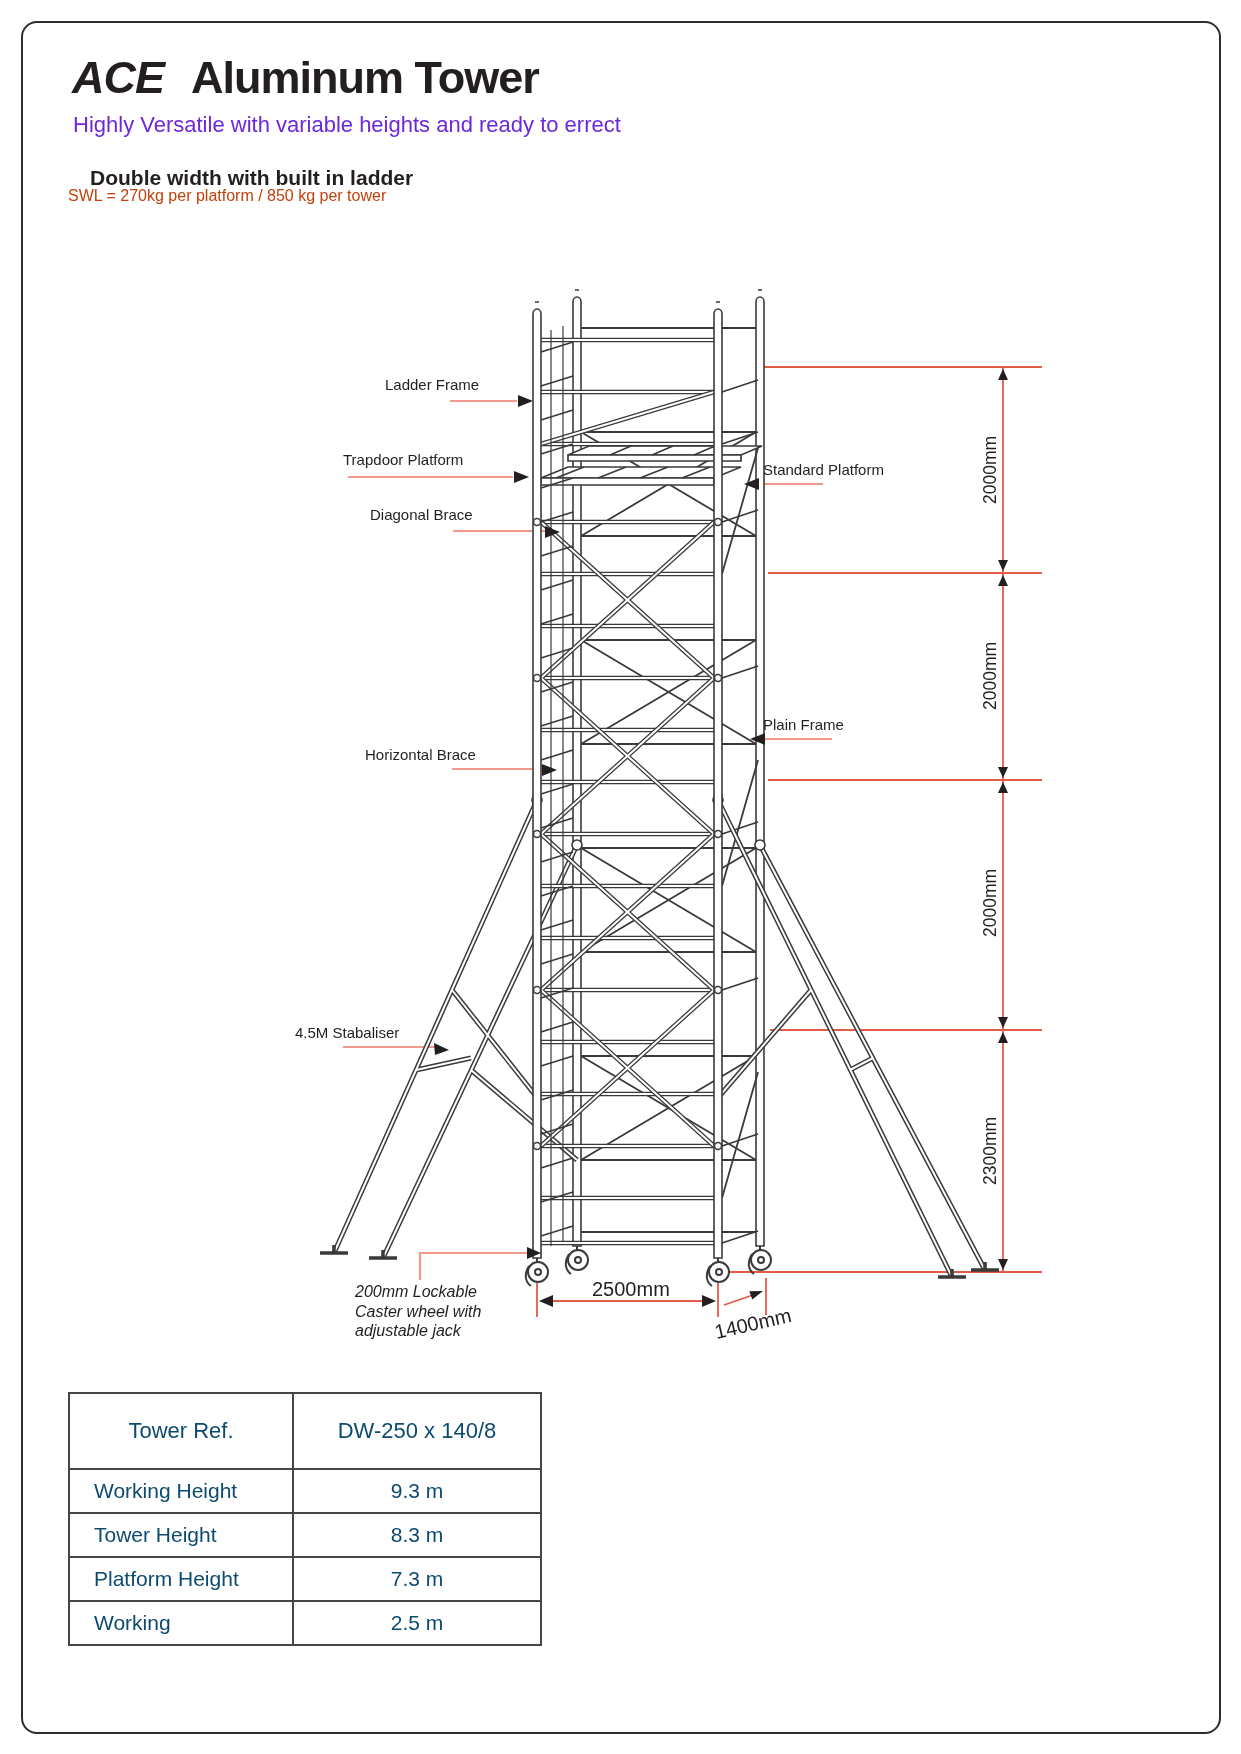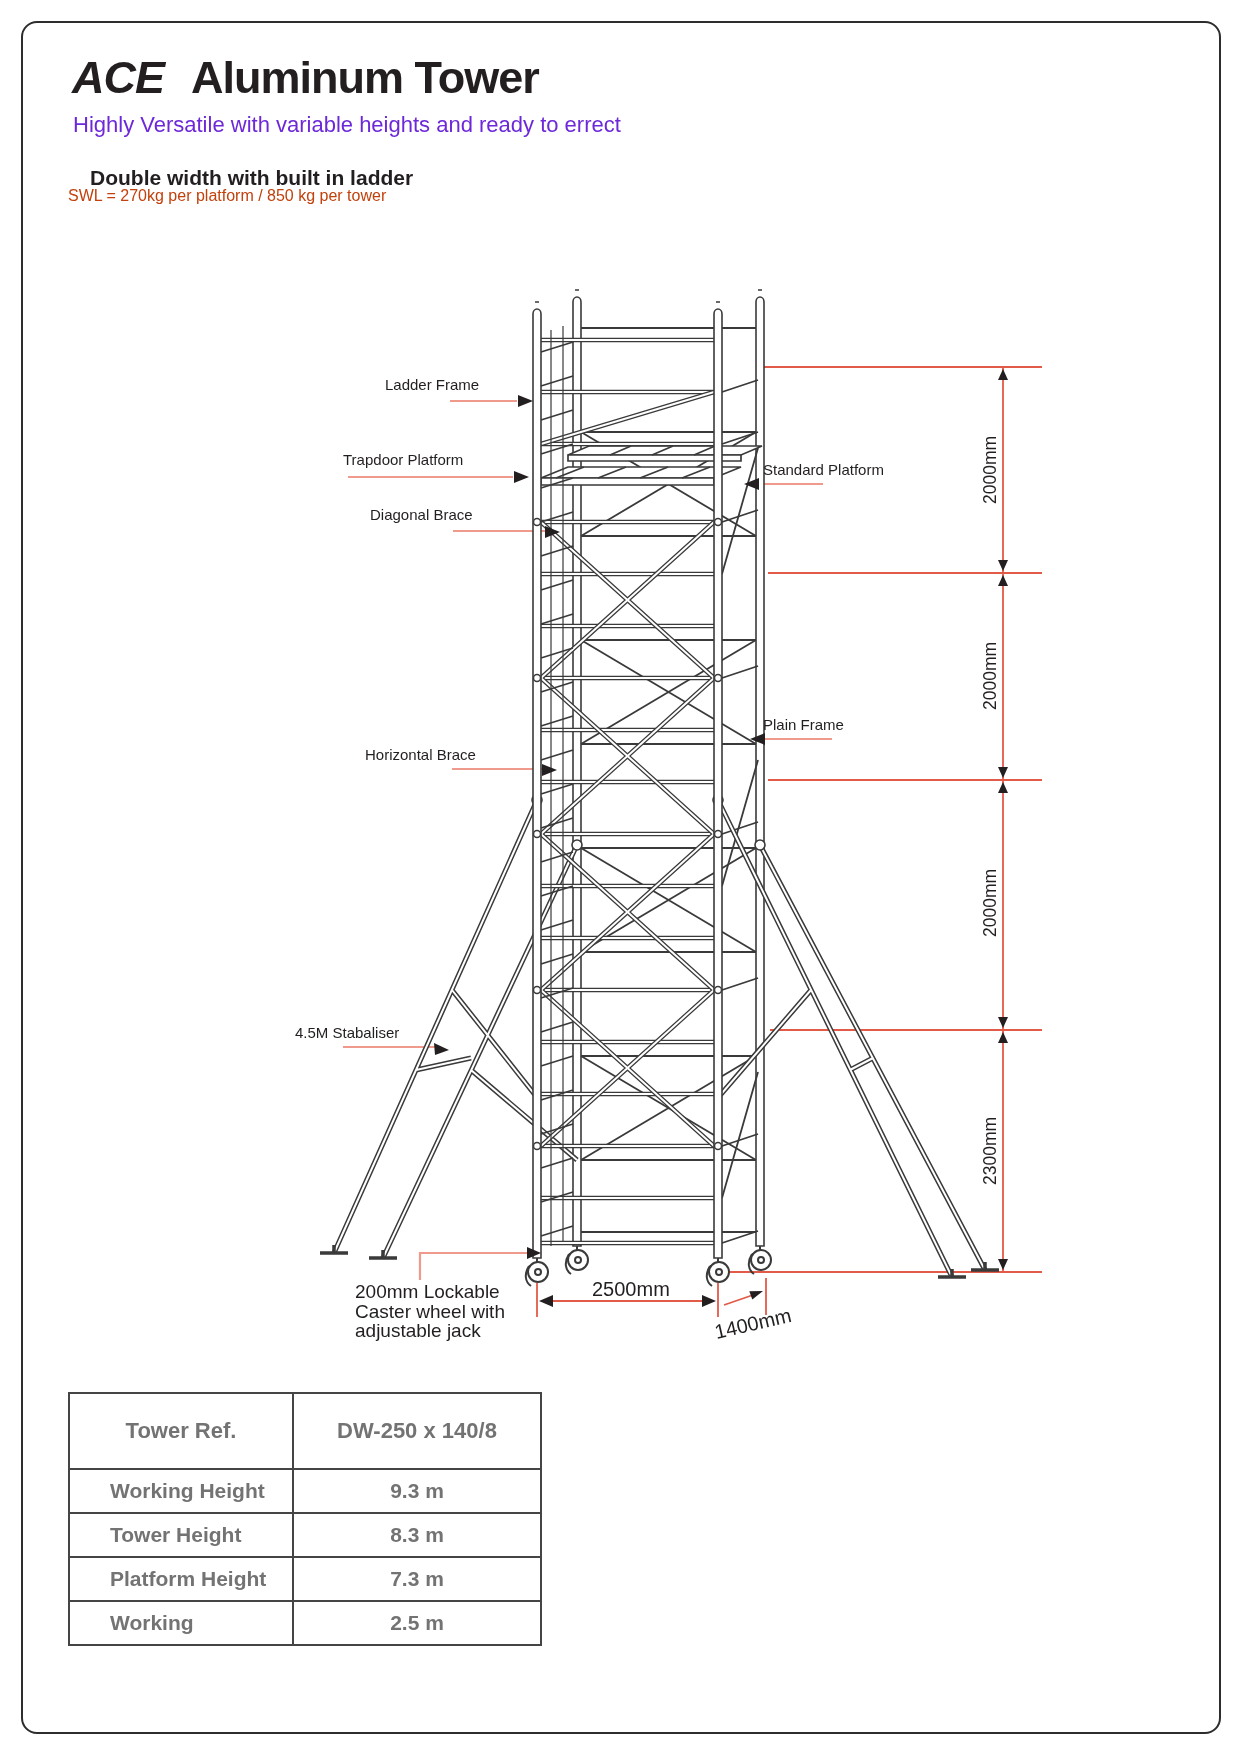--- a/index.html
+++ b/index.html
@@ -5,32 +5,32 @@
   html,body{margin:0;padding:0;background:#fff;}
   body{width:1241px;height:1754px;position:relative;font-family:"Liberation Sans",sans-serif;color:#231f20;}
   .page-border{position:absolute;left:21px;top:21px;width:1196px;height:1709px;border:2px solid #2d2d2d;border-radius:16px;}
   .abs{position:absolute;}
   .title{left:72px;top:52px;font-size:45px;font-weight:bold;letter-spacing:-1px;white-space:nowrap;}
   .title .em{font-style:italic;margin-right:27px;}
   .subtitle{left:73px;top:112px;font-size:22px;color:#6d28d9;white-space:nowrap;}
   .variant{left:68px;top:166px;font-size:21px;font-weight:bold;white-space:nowrap;margin-left:22px;}
   .swl{left:68px;top:187px;font-size:16px;color:#c2410c;white-space:nowrap;text-align:right;}
   .dlabel{position:absolute;font-size:15px;white-space:nowrap;}
-  .note{position:absolute;font-size:19px;line-height:19.5px;white-space:nowrap;}
+  .note{position:absolute;font-size:16px;line-height:19.5px;white-space:nowrap;font-style:italic;}
   .dim-h{position:absolute;font-size:20px;white-space:nowrap;}
   .vlabel{position:absolute;font-size:17.5px;white-space:nowrap;transform:translate(-50%,-50%) rotate(-90deg);}
   .tilt{transform:translate(-50%,-50%) rotate(-13deg);}
   svg{position:absolute;left:0;top:0;}
   
   .spec{position:absolute;left:68px;top:1392px;width:474px;border-collapse:collapse;table-layout:fixed;}
-  .spec td{border:2px solid #454545;font-size:21px;color:#737373;font-weight:bold;}
+  .spec td{border:2px solid #454545;font-size:21px;color:#0c4a6e;}
   .spec col.c1{width:224px;}
   .spec .hrow td{height:72px;text-align:center;font-size:22px;}
   .spec .drow td{height:40px;}
-  .spec .drow td.lab{padding-left:40px;}
+  .spec .drow td.lab{padding-left:24px;}
   .spec .drow td.val{text-align:center;}
 </style>
 </head>
 <body>
 
 <div class="page-border"></div>
 
 <div class="abs title">
   <span class="em">ACE</span><span>Aluminum Tower</span>
 </div>

